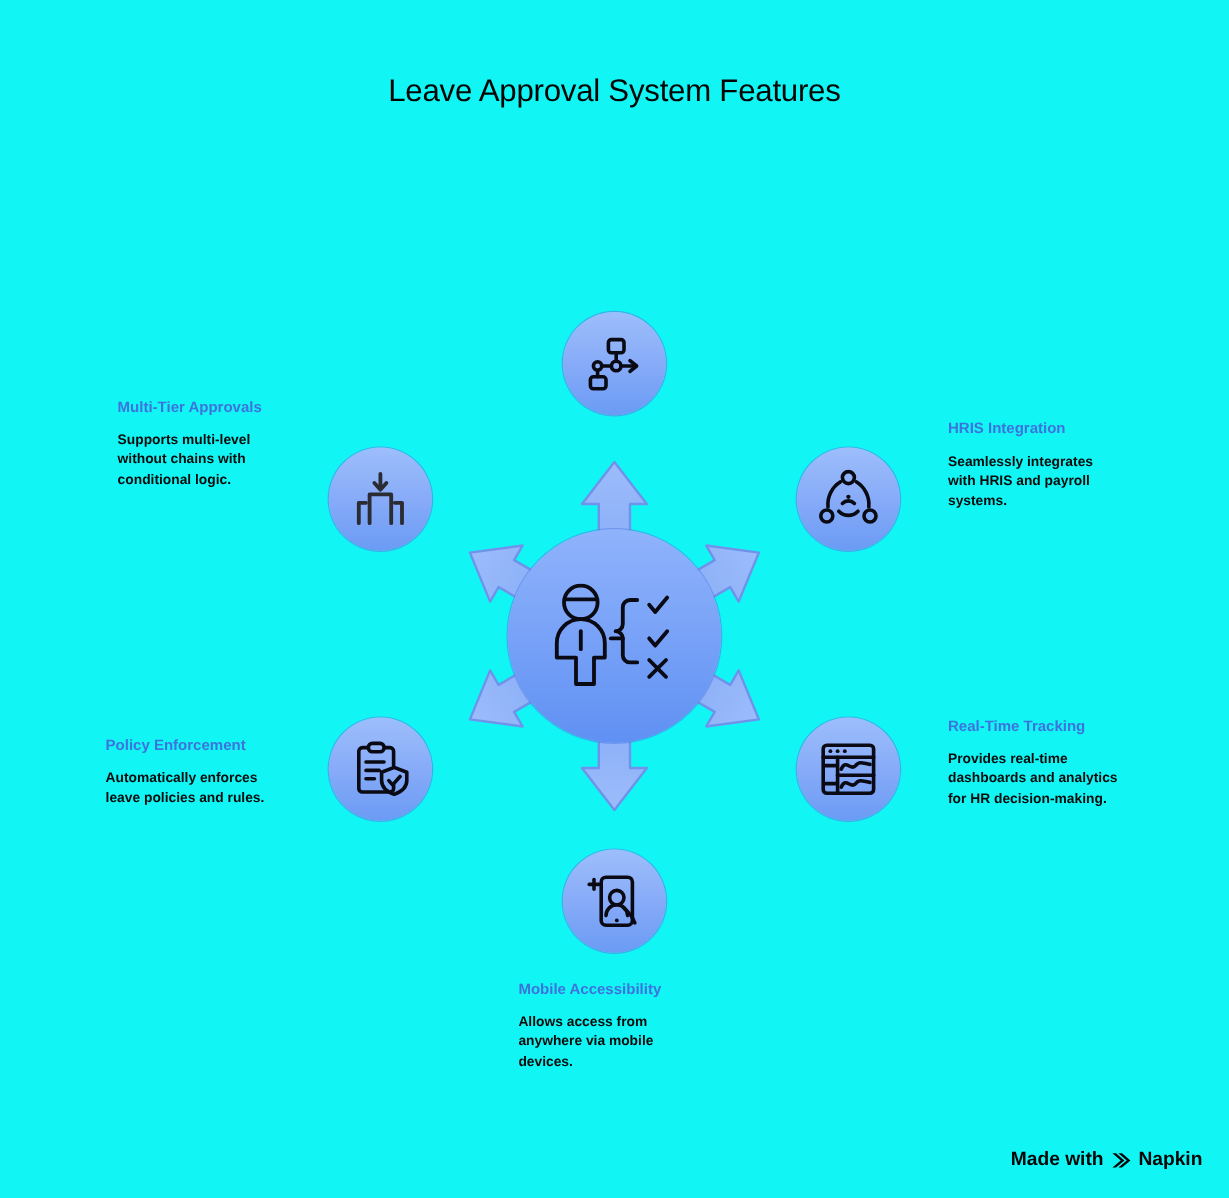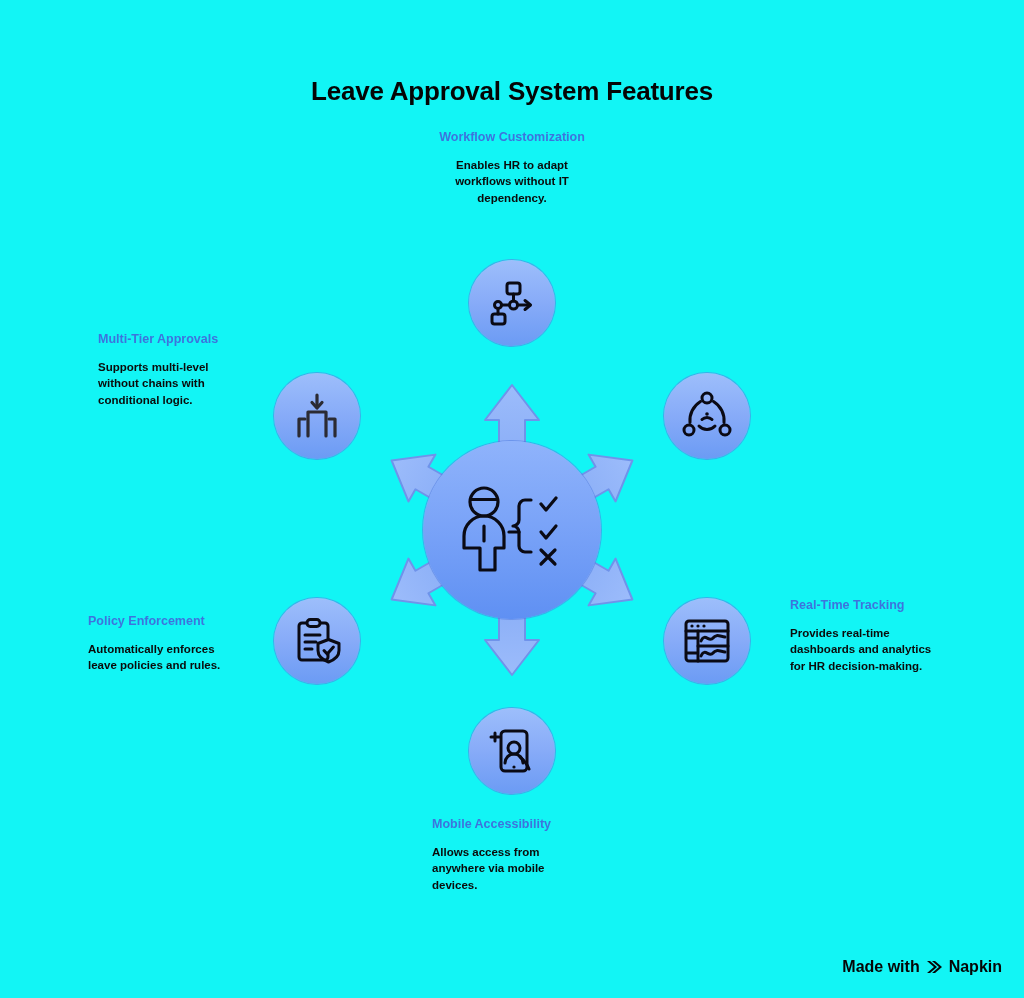--- a/index.html
+++ b/index.html
@@ -19,25 +19,25 @@
     position: absolute;
     left: 0; top: 0;
     width: 1024px;
     height: 998px;
   }
 
   
   .page-title {
     position: absolute;
     left: 0;
-    top: 76px;
+    top: 60px;
     width: 1024px;
     text-align: center;
     font-size: 26px;
-    font-weight: bold;
+    font-weight: normal;
     color: #050505;
     letter-spacing: -0.2px;
   }
 
   
   .arrow-layer {
     position: absolute;
     left: 0; top: 0;
     width: 1024px;
     height: 998px;
@@ -264,30 +264,30 @@
     <svg width="50" height="50" viewBox="0 0 50 50" fill="none" stroke="#0a0a14" stroke-width="3" stroke-linecap="round" stroke-linejoin="round">
       <rect x="14" y="5" width="26" height="40" rx="4"></rect>
       <circle cx="27" cy="22" r="6"></circle>
       <path d="M18 37 a9 9 0 0 1 18 0"></path>
       <circle cx="27" cy="41" r="1.6" fill="#0a0a14" stroke="none"></circle>
       <path d="M33 31 c4 3 7 7 9 12"></path>
       <path d="M8 7 v8 M4 11 h8"></path>
     </svg>
   </div>
 
-  <div class="label lbl-workflow">
-    <div class="heading">Workflow Customization</div>
-    <div class="desc">Enables HR to adapt workflows without IT dependency.</div>
-  </div>
 
   <div class="label lbl-multitier">
     <div class="heading">Multi-Tier Approvals</div>
     <div class="desc">Supports multi-level without chains with conditional logic.</div>
   </div>
 
+  <div class="label lbl-hris">
+    <div class="heading">HRIS Integration</div>
+    <div class="desc">Seamlessly integrates with HRIS and payroll systems.</div>
+  </div>
 
   <div class="label lbl-policy">
     <div class="heading">Policy Enforcement</div>
     <div class="desc">Automatically enforces leave policies and rules.</div>
   </div>
 
   <div class="label lbl-tracking">
     <div class="heading">Real-Time Tracking</div>
     <div class="desc">Provides real-time dashboards and analytics for HR decision-making.</div>
   </div>

